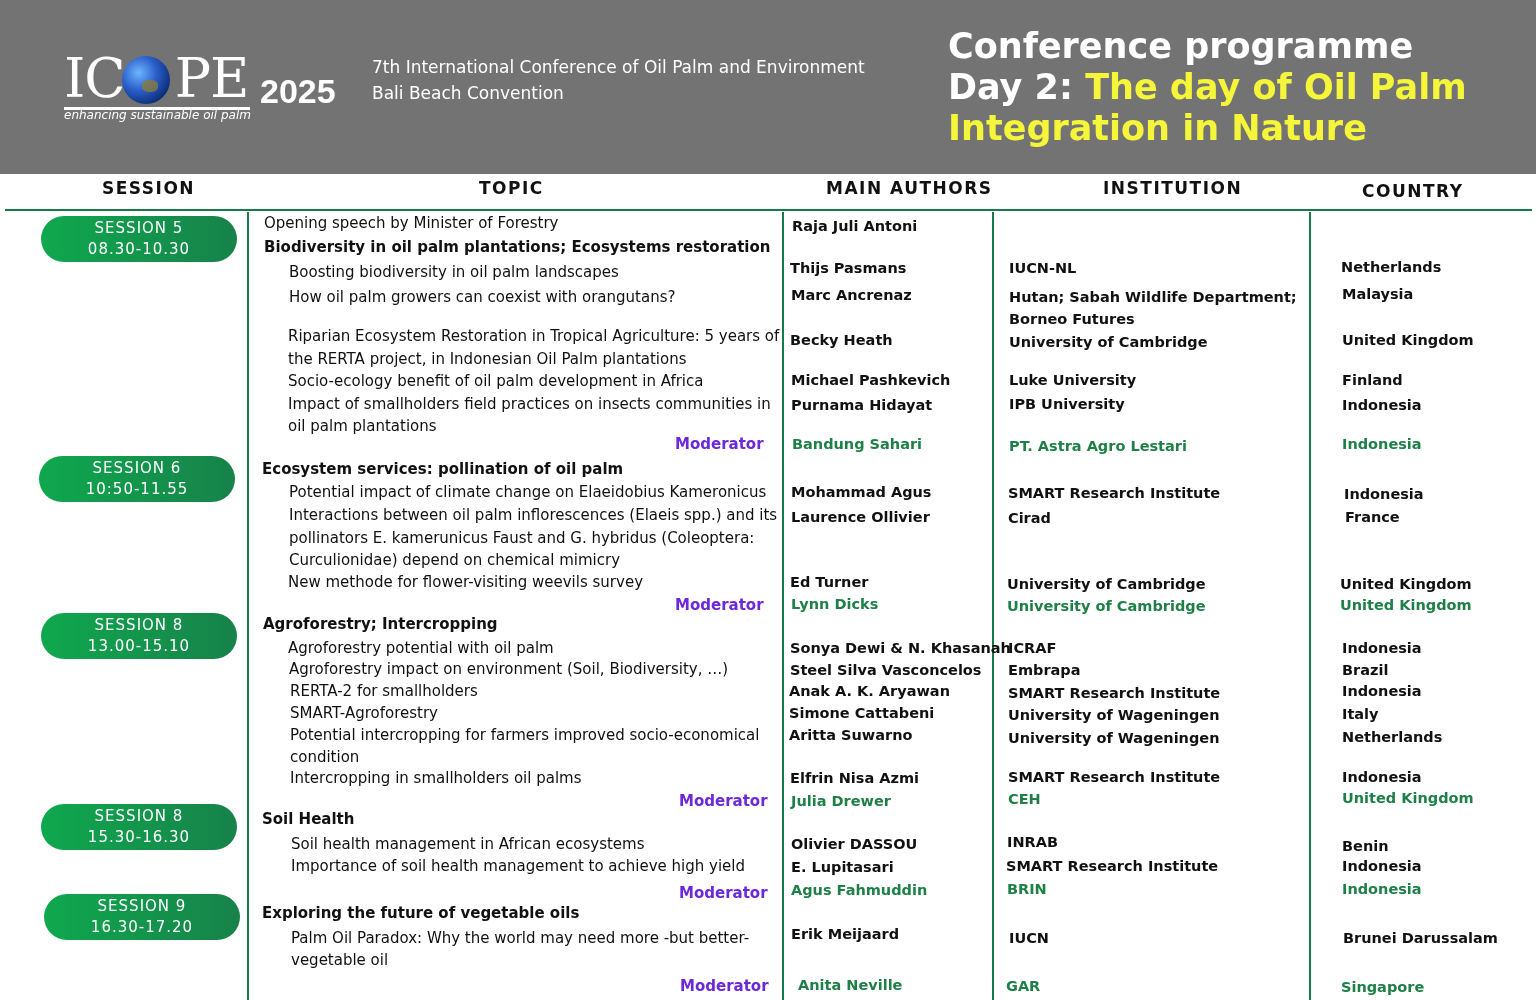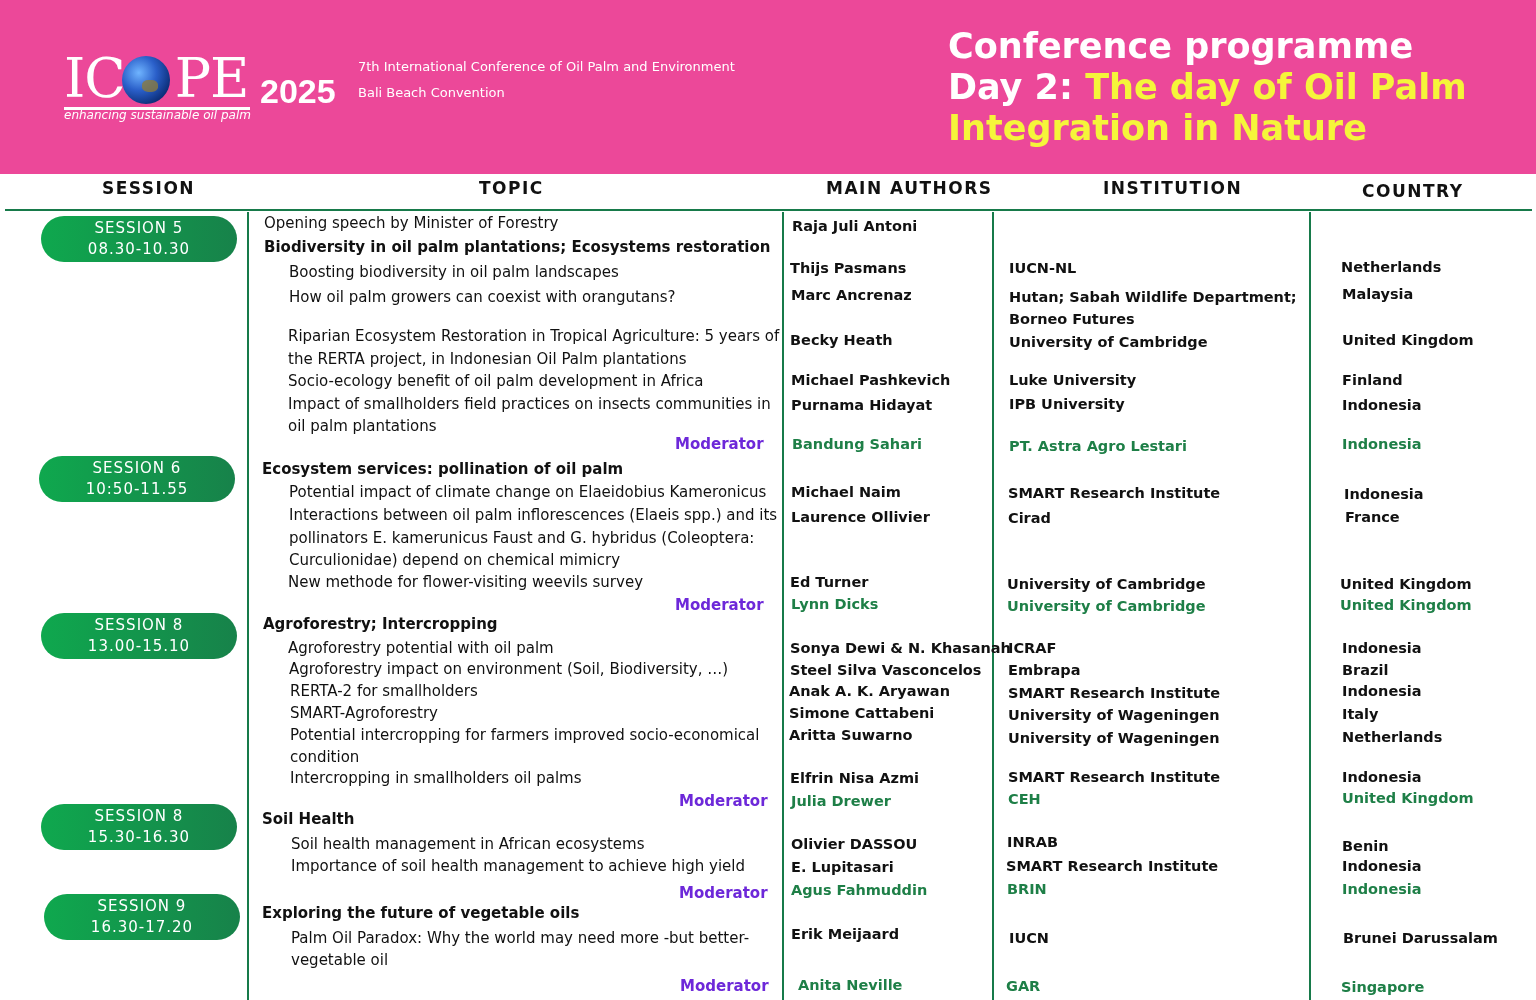--- a/index.html
+++ b/index.html
@@ -1,29 +1,29 @@
 <!DOCTYPE html>
 <html><head>
 <meta charset="utf-8">
 <style>
   * { box-sizing: border-box; margin: 0; padding: 0; }
   html, body { width: 1536px; height: 1000px; overflow: hidden; background: #ffffff; }
   body { position: relative; font-family: "DejaVu Sans", sans-serif; color: #111; }
 
-  .header { position: absolute; left: 0; top: 0; width: 1536px; height: 174px; background: #ec4899; }
+  .header { position: absolute; left: 0; top: 0; width: 1536px; height: 174px; background: #737373; }
   .logo { position: absolute; left: 64px; top: 50px; width: 280px; height: 80px; }
   .logo-word { position: absolute; left: 0; top: 0; font-family: "DejaVu Serif", serif; font-size: 54px; color: #fff; letter-spacing: -1px; line-height: 58px; }
   .logo-globe { position: absolute; left: 58px; top: 6px; width: 48px; height: 48px; border-radius: 50%;
     background: radial-gradient(circle at 35% 35%, #6fb4ff 0%, #2a5fc9 40%, #0d2f7a 75%, #061a45 100%); }
   .logo-globe::after { content: ""; position: absolute; left: 20px; top: 24px; width: 16px; height: 12px; border-radius: 40%; background: #8a7b3f; opacity: .8; }
   .logo-line { position: absolute; left: 0; top: 57px; width: 186px; height: 3px; background: #fff; }
   .logo-tag { position: absolute; left: 0; top: 58px; font-size: 12px; font-style: italic; color: #fff; white-space: nowrap; }
   .logo-year { position: absolute; left: 196px; top: 22px; font-family: "Liberation Sans", sans-serif; font-weight: bold; font-size: 34px; color: #fff; }
 
-  .conf-info { position: absolute; left: 358px; top: 54px; color: #fff; font-size: 13px; line-height: 26px; }
+  .conf-info { position: absolute; left: 372px; top: 54px; color: #fff; font-size: 17px; line-height: 26px; }
   .conf-info div { white-space: nowrap; }
 
   .prog-title { position: absolute; left: 948px; top: 26px; font-size: 35px; font-weight: bold; line-height: 41px; color: #fff; white-space: nowrap; }
   .prog-title .yel { color: #F5F53A; }
 
   .col-head { position: absolute; top: 178px; font-size: 17px; font-weight: bold; letter-spacing: 1.5px; color: #111; white-space: nowrap; }
   .head-rule { position: absolute; left: 5px; top: 209px; width: 1527px; height: 2px; background: #177A4A; }
 
   .vline { position: absolute; width: 2px; background: #177A4A; top: 212px; height: 788px; }
 
@@ -124,21 +124,21 @@
 <div class="t p" style="left:1009px;top:393px;">IPB University</div>
 <div class="t p" style="left:1342px;top:394px;">Indonesia</div>
 
 <div class="t mod" style="left:675px;top:433px;">Moderator</div>
 <div class="t p g" style="left:792px;top:433px;">Bandung Sahari</div>
 <div class="t p g" style="left:1009px;top:435px;">PT. Astra Agro Lestari</div>
 <div class="t p g" style="left:1342px;top:433px;">Indonesia</div>
 
 <div class="t b" style="left:262px;top:458px;">Ecosystem services: pollination of oil palm</div>
 <div class="t" style="left:289px;top:481px;">Potential impact of climate change on Elaeidobius Kameronicus</div>
-<div class="t p" style="left:791px;top:481px;">Michael Naim</div>
+<div class="t p" style="left:791px;top:481px;">Mohammad Agus</div>
 <div class="t p" style="left:1008px;top:482px;">SMART Research Institute</div>
 <div class="t p" style="left:1344px;top:483px;">Indonesia</div>
 
 <div class="t" style="left:289px;top:504px;">Interactions between oil palm inflorescences (Elaeis spp.) and its</div>
 <div class="t" style="left:289px;top:527px;">pollinators E. kamerunicus Faust and G. hybridus (Coleoptera:</div>
 <div class="t" style="left:289px;top:549px;">Curculionidae) depend on chemical mimicry</div>
 <div class="t p" style="left:791px;top:506px;">Laurence Ollivier</div>
 <div class="t p" style="left:1008px;top:507px;">Cirad</div>
 <div class="t p" style="left:1345px;top:506px;">France</div>
 

